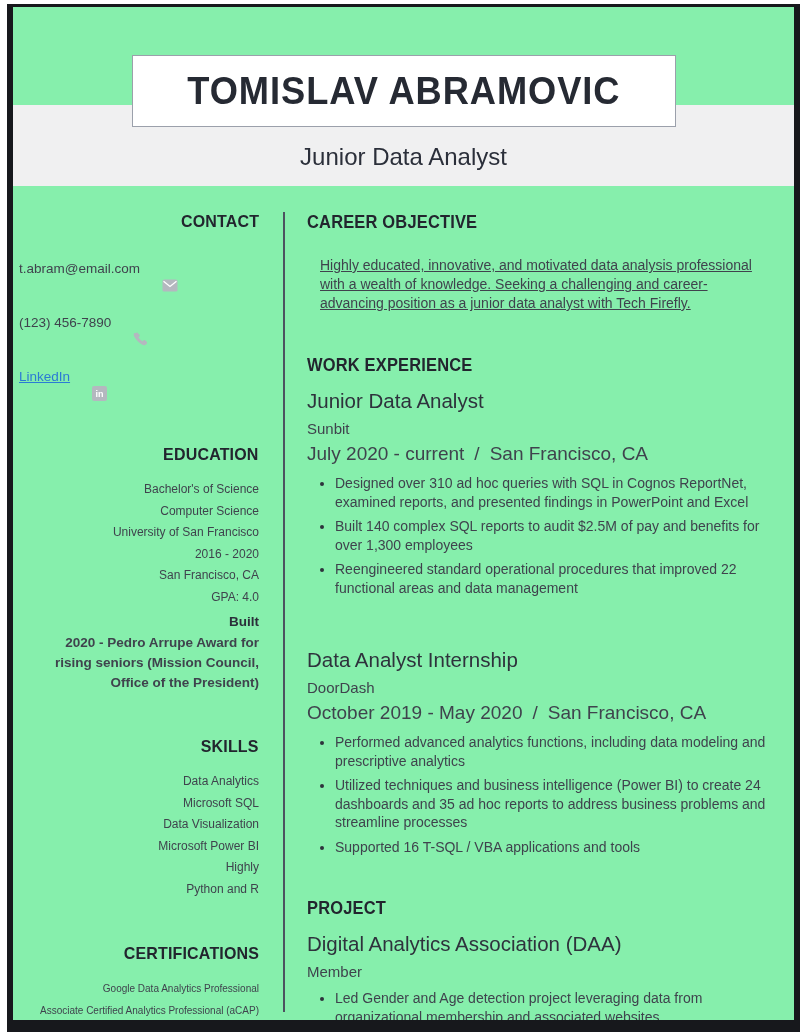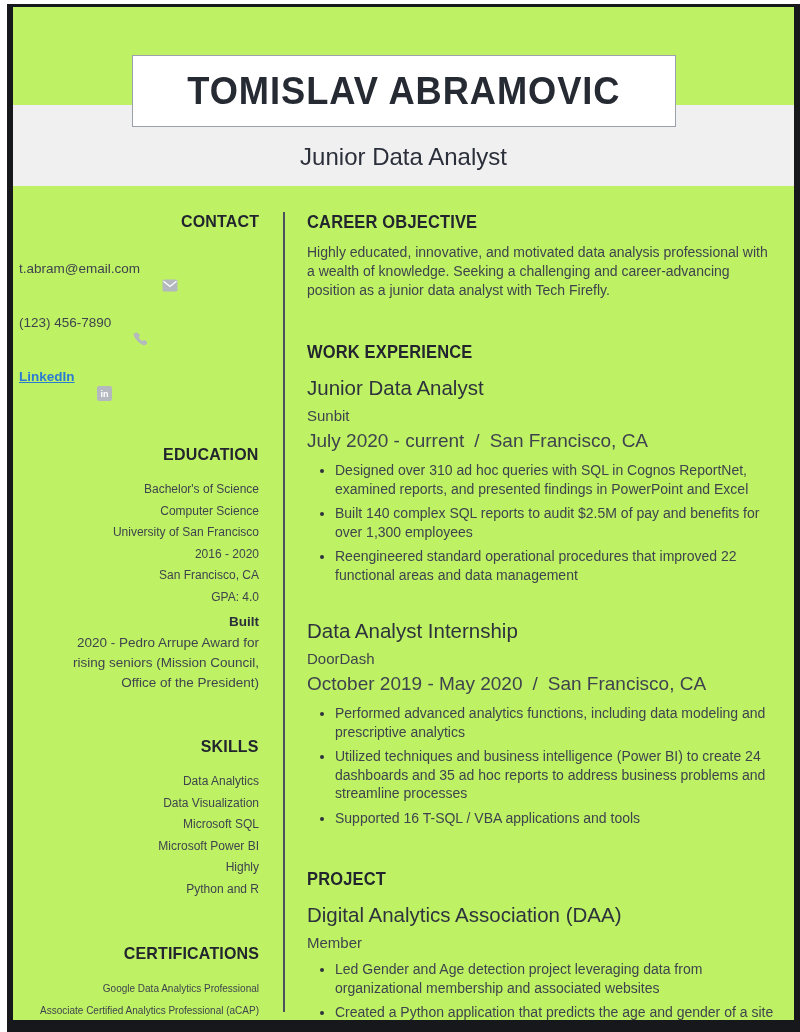--- a/index.html
+++ b/index.html
@@ -9,21 +9,21 @@
     overflow: hidden;
     font-family: "Liberation Sans", sans-serif;
   }
   .sheet {
     position: absolute;
     top: 4px; left: 7px;
     width: 793px; height: 1028px;
     box-sizing: border-box;
     border: solid #17181c;
     border-width: 3px 6px 12px 6px;
-    background: #bef264;
+    background: #86efac;
     overflow: hidden;
   }
   
   .name-box {
     position: relative; z-index: 2;
     width: 544px; height: 72px;
     margin: 48px auto 0;
     box-sizing: border-box;
     background: #ffffff;
     border: 1.5px solid #9ba0ab;
@@ -62,39 +62,39 @@
     margin: 0 0 14px; letter-spacing: 0.2px;
     display: inline-block; transform: scaleX(0.94); transform-origin: right center;
   }
   .side-section + .side-section { margin-top: 44px; }
   .contact-row {
     display: flex; align-items: center;
     gap: 22px; margin-bottom: 7px;
     font-size: 13.5px; color: #3f434d; line-height: 16px;
   }
   .contact-row .icon { flex: none; display: inline-flex; margin-top: 33px; }
-  .link { color: #2b7bd4; text-decoration: underline; cursor: pointer; font-weight: bold; }
+  .link { color: #2b7bd4; text-decoration: underline; cursor: pointer; }
   .side-line { font-size: 12px; line-height: 21.5px; color: #3f434d; }
   .sub-bold { font-size: 13.5px; font-weight: 700; color: #2b2f3a; line-height: 22px; margin-top: 3px; }
   .awards-text {
     font-size: 13.5px; line-height: 20px; color: #3f434d;
-    max-width: 208px; margin-left: auto;
+    max-width: 208px; margin-left: auto; font-weight: bold;
   }
   .cert-item { font-size: 10px; line-height: 20.5px; color: #3f434d; margin-top: 1px; }
 
   
   .main-heading {
     font-size: 17.5px; font-weight: 700; color: #22252e;
     margin: 0 0 10px; letter-spacing: 0.2px;
     display: inline-block; transform: scaleX(0.94); transform-origin: left center;
   }
   .block-gap-lg { margin-top: 42px; }
-  .objective-text { font-size: 14px; line-height: 19px; color: #3f434d; max-width: 466px; margin: 0; }
+  .objective-text { font-size: 14px; line-height: 19px; color: #3f434d; max-width: 466px; margin: 13px; text-decoration: underline; }
   .job { margin-top: 2px; }
-  .job + .job { margin-top: 34px; }
+  .job + .job { margin-top: 50px; }
   .job-title { font-size: 20.5px; font-weight: 400; color: #2e323c; line-height: 26px; }
   .company { font-size: 15px; color: #3f434d; margin-top: 6px; }
   .meta { font-size: 19px; color: #3f434d; margin-top: 6px; }
   .meta .sep { margin: 0 10px; }
   ul.bullets { margin: 9px 0 0; padding: 0 0 0 28px; }
   ul.bullets li {
     font-size: 14px; line-height: 18.5px; color: #3f434d;
     margin-bottom: 6px; max-width: 442px;
   }
   ul.bullets li::marker { color: #2e323c; }
@@ -153,22 +153,22 @@
         <div class="side-line">2016 - 2020</div>
         <div class="side-line">San Francisco, CA</div>
         <div class="side-line">GPA: 4.0</div>
         <div class="sub-bold">Built</div>
         <div class="awards-text">2020 - Pedro Arrupe Award for rising seniors (Mission Council, Office of the President)</div>
       </div>
 
       <div class="side-section">
         <span class="side-heading">SKILLS</span>
         <div class="side-line">Data Analytics</div>
+        <div class="side-line">Microsoft SQL</div>
         <div class="side-line">Data Visualization</div>
-        <div class="side-line">Microsoft SQL</div>
         <div class="side-line">Microsoft Power BI</div>
         <div class="side-line">Highly</div>
         <div class="side-line">Python and R</div>
       </div>
 
       <div class="side-section">
         <span class="side-heading">CERTIFICATIONS</span>
         <div class="cert-item">Google Data Analytics Professional</div>
         <div class="cert-item">Associate Certified Analytics Professional (aCAP)</div>
       </div>

